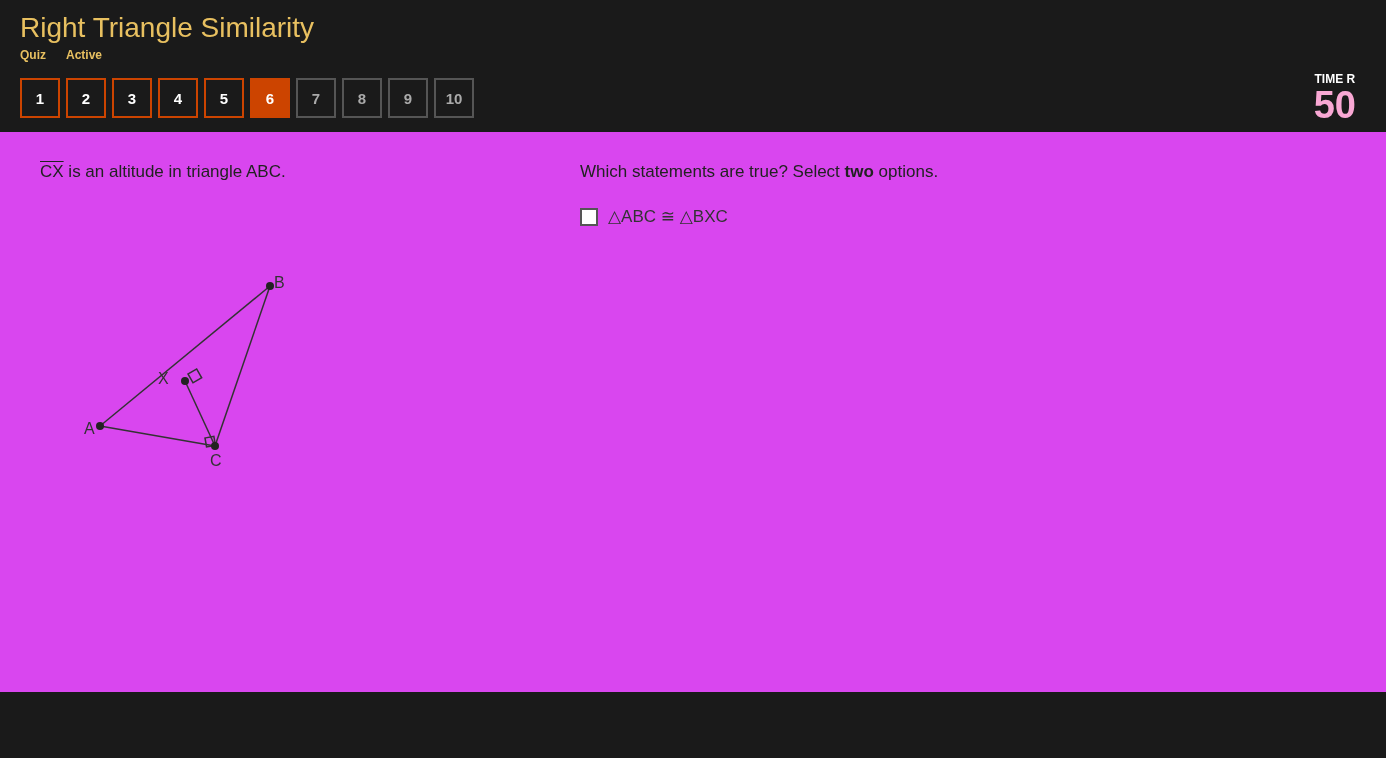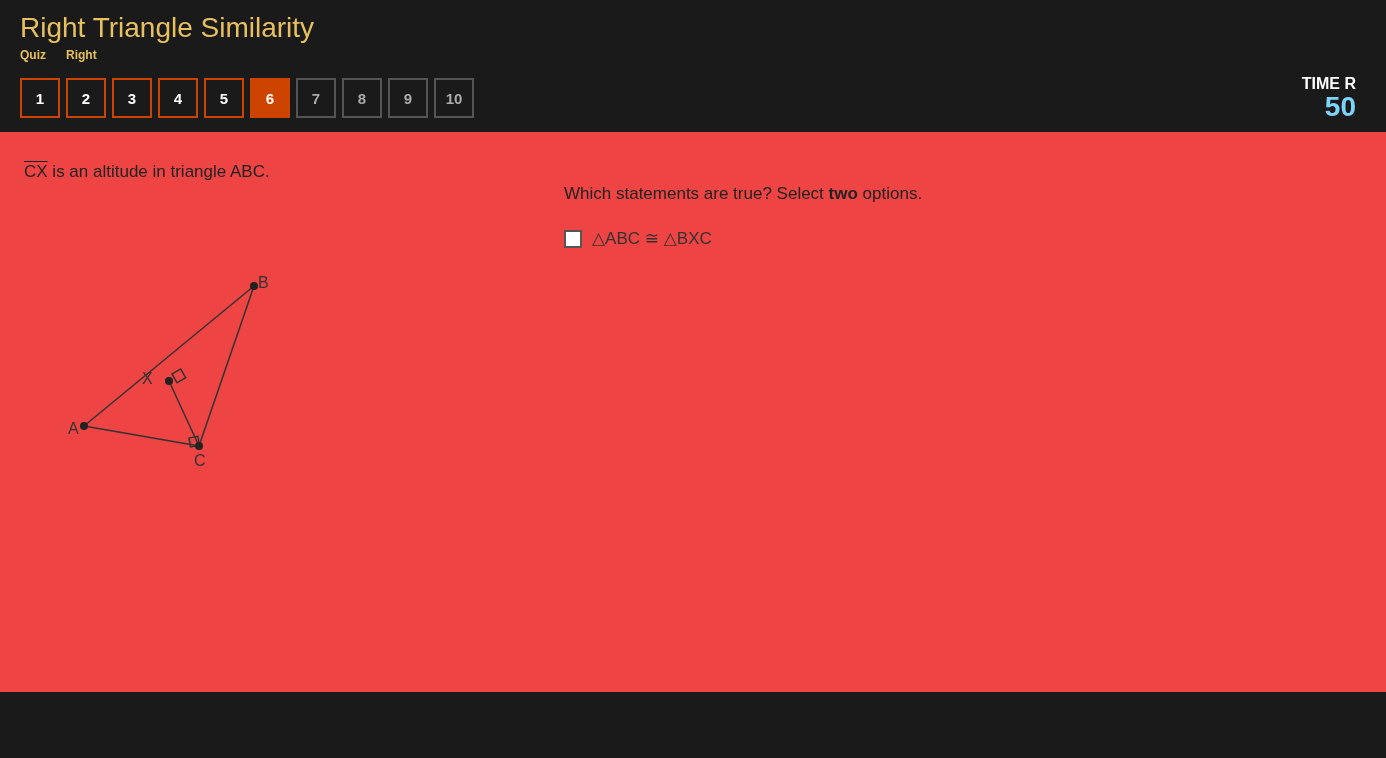--- a/index.html
+++ b/index.html
@@ -64,43 +64,42 @@
     }
     .timer-section {
       margin-left: auto;
       text-align: right;
       color: white;
       font-size: 13px;
       font-weight: bold;
       padding-right: 10px;
     }
     .timer-value {
-      font-size: 28px;
-      font-weight: bold;
-      color: #7dd3fc;
+      font-size: 38px;
+      font-weight: bold;
+      color: #f9a8d4;
       line-height: 1;
     }
 
     
     .main-content {
-      background: #ef4444;
+      background: #d946ef;
       min-height: 560px;
       display: flex;
       flex-direction: row;
-      padding: 30px 24px;
+      padding: 30px 40px;
       gap: 40px;
     }
 
     .left-panel {
       flex: 1;
       max-width: 500px;
     }
     .right-panel {
       flex: 1;
-      margin-top: 22px;
     }
 
     .question-text {
       font-size: 17px;
       color: #222;
       margin-bottom: 24px;
     }
     .cx-overline {
       text-decoration: overline;
       font-weight: normal;
@@ -148,39 +147,39 @@
       color: #333;
     }
   </style>
 </head>
 <body>
 
 <div class="header">
   <div class="header-title">Right Triangle Similarity</div>
   <div class="header-meta">
     <span>Quiz</span>
-    <span>Right</span>
+    <span>Active</span>
   </div>
 
   <div style="display:flex; align-items:center;">
     <div class="question-nav-bar">
 
     <button class="q-btn">1</button>
         <button class="q-btn">2</button>
         <button class="q-btn">3</button>
         <button class="q-btn">4</button>
         <button class="q-btn">5</button>
         <button class="q-btn active">6</button>
         <button class="q-btn inactive">7</button>
         <button class="q-btn inactive">8</button>
         <button class="q-btn inactive">9</button>
         <button class="q-btn inactive">10</button>
       </div>
     <div class="timer-section">
-      <div style="font-size:16px; color:white;text-align:center;">TIME R</div>
+      <div style="font-size:12px; color:white;text-align:center;">TIME R</div>
       <div class="timer-value">50</div>
     </div>
   </div>
 </div>
 
 <div class="main-content">
 
   <div class="left-panel">
     <div class="question-text">
       <span class="cx-overline">CX</span><span> is an altitude in triangle ABC.</span>

